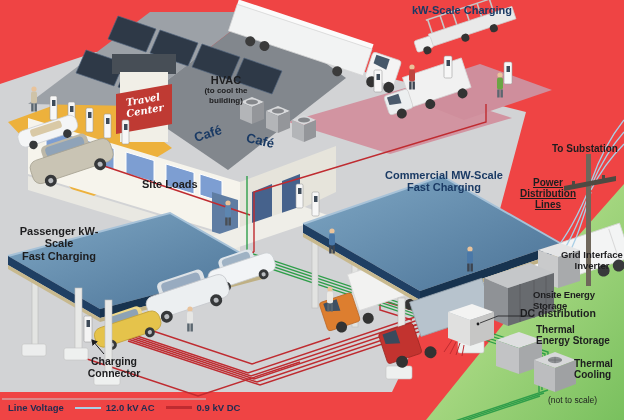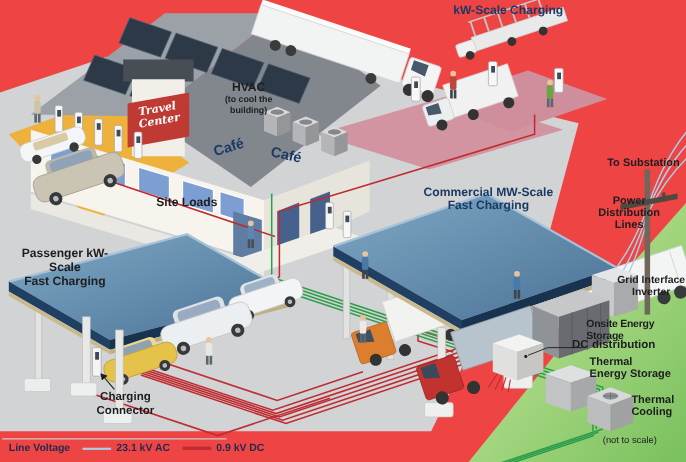--- a/index.html
+++ b/index.html
@@ -13,21 +13,21 @@
   #lb-hvac{left:190px;top:74px;width:72px;text-align:center;}
   #lb-hvac .sub{display:block;font-size:8px;line-height:1.15;}
   #lb-cafe-l{left:194px;top:127px;font-size:13px;transform:rotate(-17deg);}
   #lb-cafe-r{left:246px;top:134px;font-size:13px;transform:rotate(13deg);}
   #lb-travel{left:116px;top:94px;width:56px;transform:rotate(-10deg);color:#fff;
              font-family:"DejaVu Serif",serif;font-style:italic;font-size:10px;line-height:1.1;}
   #lb-site{left:142px;top:178px;text-align:left;}
   #lb-pass{left:8px;top:225px;width:102px;}
   #lb-comm{left:384px;top:169px;width:120px;}
   #lb-subst{left:552px;top:143px;font-size:10px;text-align:left;}
-  #lb-power{left:539px;top:177px;width:66px;font-size:10px;}
+  #lb-power{left:515px;top:177px;width:66px;font-size:10px;text-decoration:underline;}
   #lb-grid{left:558px;top:250px;width:68px;font-size:9.5px;}
   #lb-onsite{left:533px;top:290px;font-size:9.5px;text-align:left;letter-spacing:-0.2px;}
   #lb-dc{left:520px;top:308px;font-size:10.5px;text-align:left;}
   #lb-thstore{left:536px;top:324px;font-size:10px;text-align:left;}
   #lb-thcool{left:574px;top:358px;font-size:10px;text-align:left;}
   #lb-scale{left:548px;top:396px;width:72px;font-size:8.5px;font-weight:normal;text-align:left;}
   #lb-conn{left:70px;top:356px;width:88px;font-size:10.5px;}
   .legend{position:absolute;left:8px;top:402px;display:flex;align-items:center;z-index:5;
           font-size:9.5px;font-weight:bold;color:#232c50;}
   .legend .chip{display:inline-block;width:26px;margin:0 5px 0 11px;}
@@ -457,18 +457,18 @@
 Energy Storage</div>
 <div class="lbl" id="lb-thcool">Thermal
 Cooling</div>
 <div class="lbl" id="lb-scale">(not to scale)</div>
 <div class="lbl" id="lb-conn">Charging
 Connector</div>
 
 <div class="legend">
   <span>Line Voltage</span>
   <span class="chip ac" style="background: rgb(169, 207, 230);"></span>
-  <span>23.1 kV AC</span>
+  <span>12.0 kV AC</span>
   <span class="chip dc" style="background: rgb(191, 43, 48);"></span>
   <span>0.9 kV DC</span>
 </div>
 
 </div>
 
 </body></html>

